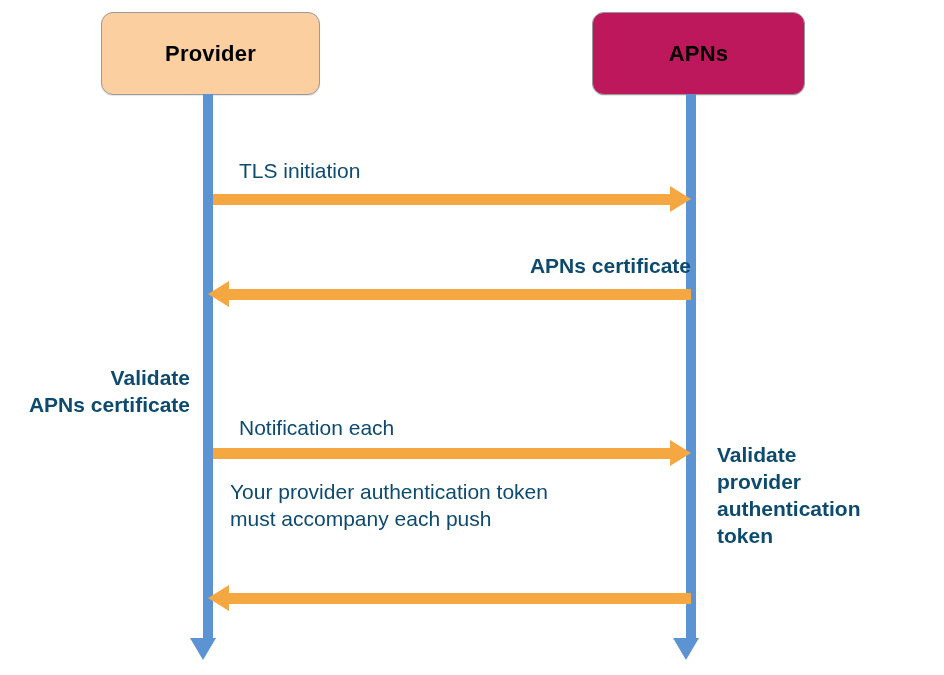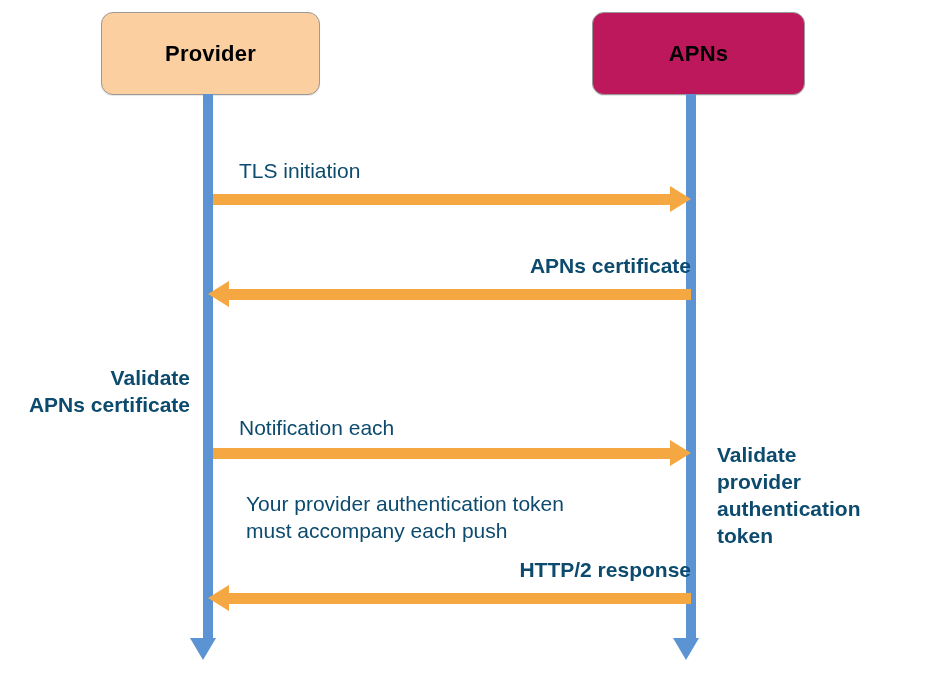--- a/index.html
+++ b/index.html
@@ -123,21 +123,21 @@
     color: #0c4a6e;
     white-space: pre-line;
   }
   .align-left   { text-align: left; }
   .align-right  { text-align: right; font-weight: bold; }
 
   #label-tls-initiation      { left: 239px; top: 157px; }
   #label-apns-certificate    { left: 291px; top: 252px; width: 400px; }
   #label-validate-apns-cert  { left: 0px;   top: 328px; width: 190px; margin-top: 36px; }
   #label-notification-push   { left: 239px; top: 414px; }
-  #label-token-note          { left: 246px; top: 478px; margin-top: 12px; }
+  #label-token-note          { left: 230px; top: 478px; }
   #label-validate-provider   { left: 717px; top: 441px; font-weight: bold; }
   #label-http2-response      { left: 291px; top: 556px; width: 400px; }
 </style>
 </head>
 <body>
 
 <div id="canvas">
 
   <div class="participant-box" id="box-provider">
     <span class="participant-label">Provider</span>
@@ -173,19 +173,18 @@
     <div class="msg-bar"></div>
     <div class="msg-head right"></div>
   </div>
 
   <div class="diagram-text align-left" id="label-token-note">Your provider authentication token
 must accompany each push</div>
 
   <div class="diagram-text align-left" id="label-validate-provider">Validate provider
 authentication token</div>
 
-  <div class="diagram-text align-right" id="label-http2-response">HTTP/2 response</div>
   <div class="msg-arrow" id="arrow-http2-response">
     <div class="msg-bar"></div>
     <div class="msg-head left"></div>
   </div>
 
 </div>
 
 </body></html>

